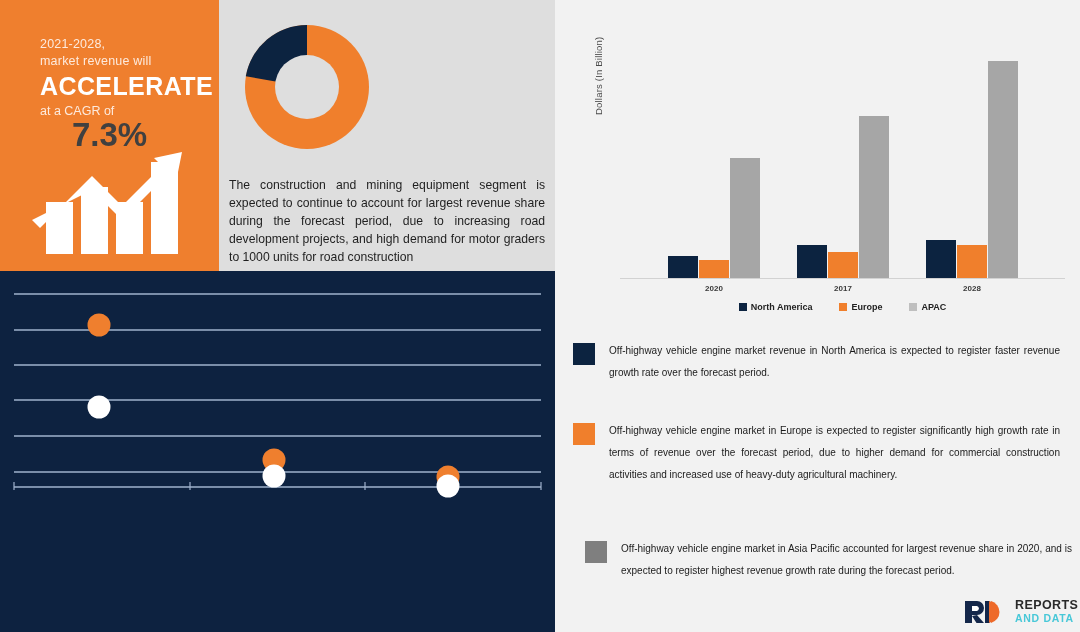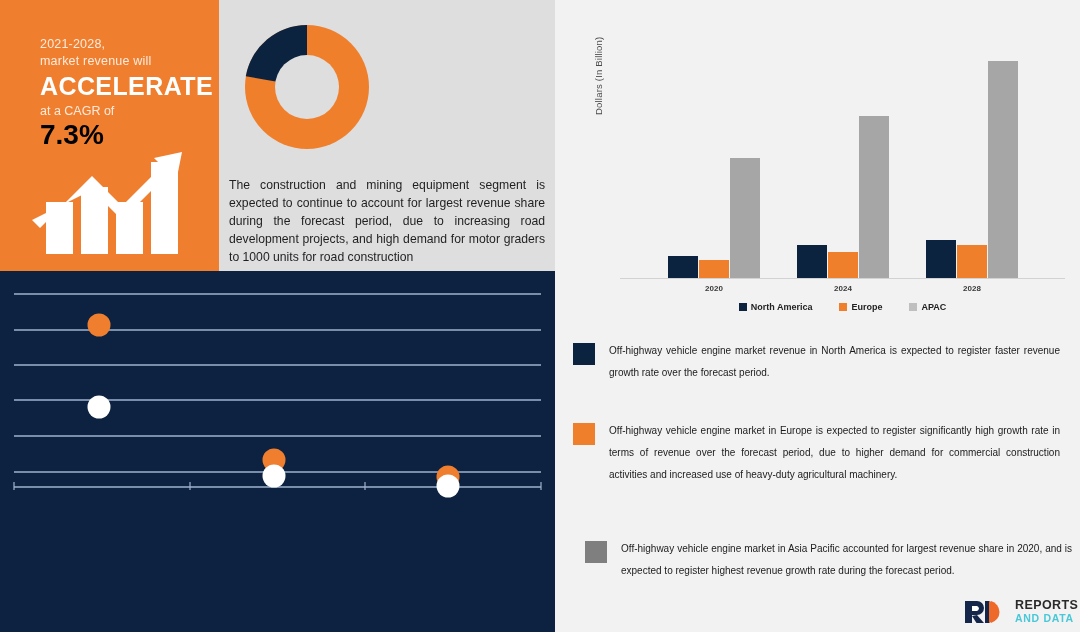--- a/index.html
+++ b/index.html
@@ -14,21 +14,21 @@
   
   #accel-panel {
     position: absolute; left: 0; top: 0; width: 219px; height: 271px;
     background: #ef7f2e;
     color: #ffffff;
   }
   #accel-inner { position:absolute; left:40px; top:36px; width:175px; }
   .accel-l1 { font-size: 12.5px; line-height: 17px; letter-spacing:.2px; color:#fdeadd; }
   .accel-big { font-size: 25px; font-weight: bold; letter-spacing: .4px; line-height: 32px; color:#ffffff; }
   .accel-l3 { font-size: 12.5px; line-height: 18px; color:#fdeadd; }
-  .accel-pct { font-size: 28px; font-weight: bold; line-height: 30px; color:#000000; }
+  .accel-pct { font-size: 33px; font-weight: bold; line-height: 30px; color:#404040;margin-left:32px; }
   #growth-graphic { position:absolute; left: 30px; top: 132px; width: 160px; height: 125px; }
 
   
   #donut-panel {
     position:absolute; left:219px; top:0; width:336px; height:271px;
     background:#dedede;
   }
   #donut { position:absolute; left:20px; top:19px; width:136px; height:136px; }
   #stat-block { position:absolute; left: 166px; top: 12px; width: 160px; }
   #stat-pct { font-size: 25px; color:#ef8a3c; letter-spacing:.3px; line-height:30px; }
@@ -146,21 +146,21 @@
           <div class="bar na" style="left:0px;  width:30px; height:22px;"></div>
           <div class="bar eu" style="left:31px; width:30px; height:18px;"></div>
           <div class="bar ap" style="left:62px; width:30px; height:120px;"></div>
           <span class="bar-xlab" style="left:16px;">2020</span>
         </div>
 
         <div class="bargroup" style="left:177px;width:96px;">
           <div class="bar na" style="left:0px;  width:30px; height:33px;"></div>
           <div class="bar eu" style="left:31px; width:30px; height:26px;"></div>
           <div class="bar ap" style="left:62px; width:30px; height:162px;"></div>
-          <span class="bar-xlab" style="left:16px;">2024</span>
+          <span class="bar-xlab" style="left:16px;">2017</span>
         </div>
 
         <div class="bargroup" style="left:306px;width:96px;">
           <div class="bar na" style="left:0px;  width:30px; height:38px;"></div>
           <div class="bar eu" style="left:31px; width:30px; height:33px;"></div>
           <div class="bar ap" style="left:62px; width:30px; height:217px;"></div>
           <span class="bar-xlab" style="left:16px;">2028</span>
         </div>
       </div>
       <div id="bar-axis"></div>

